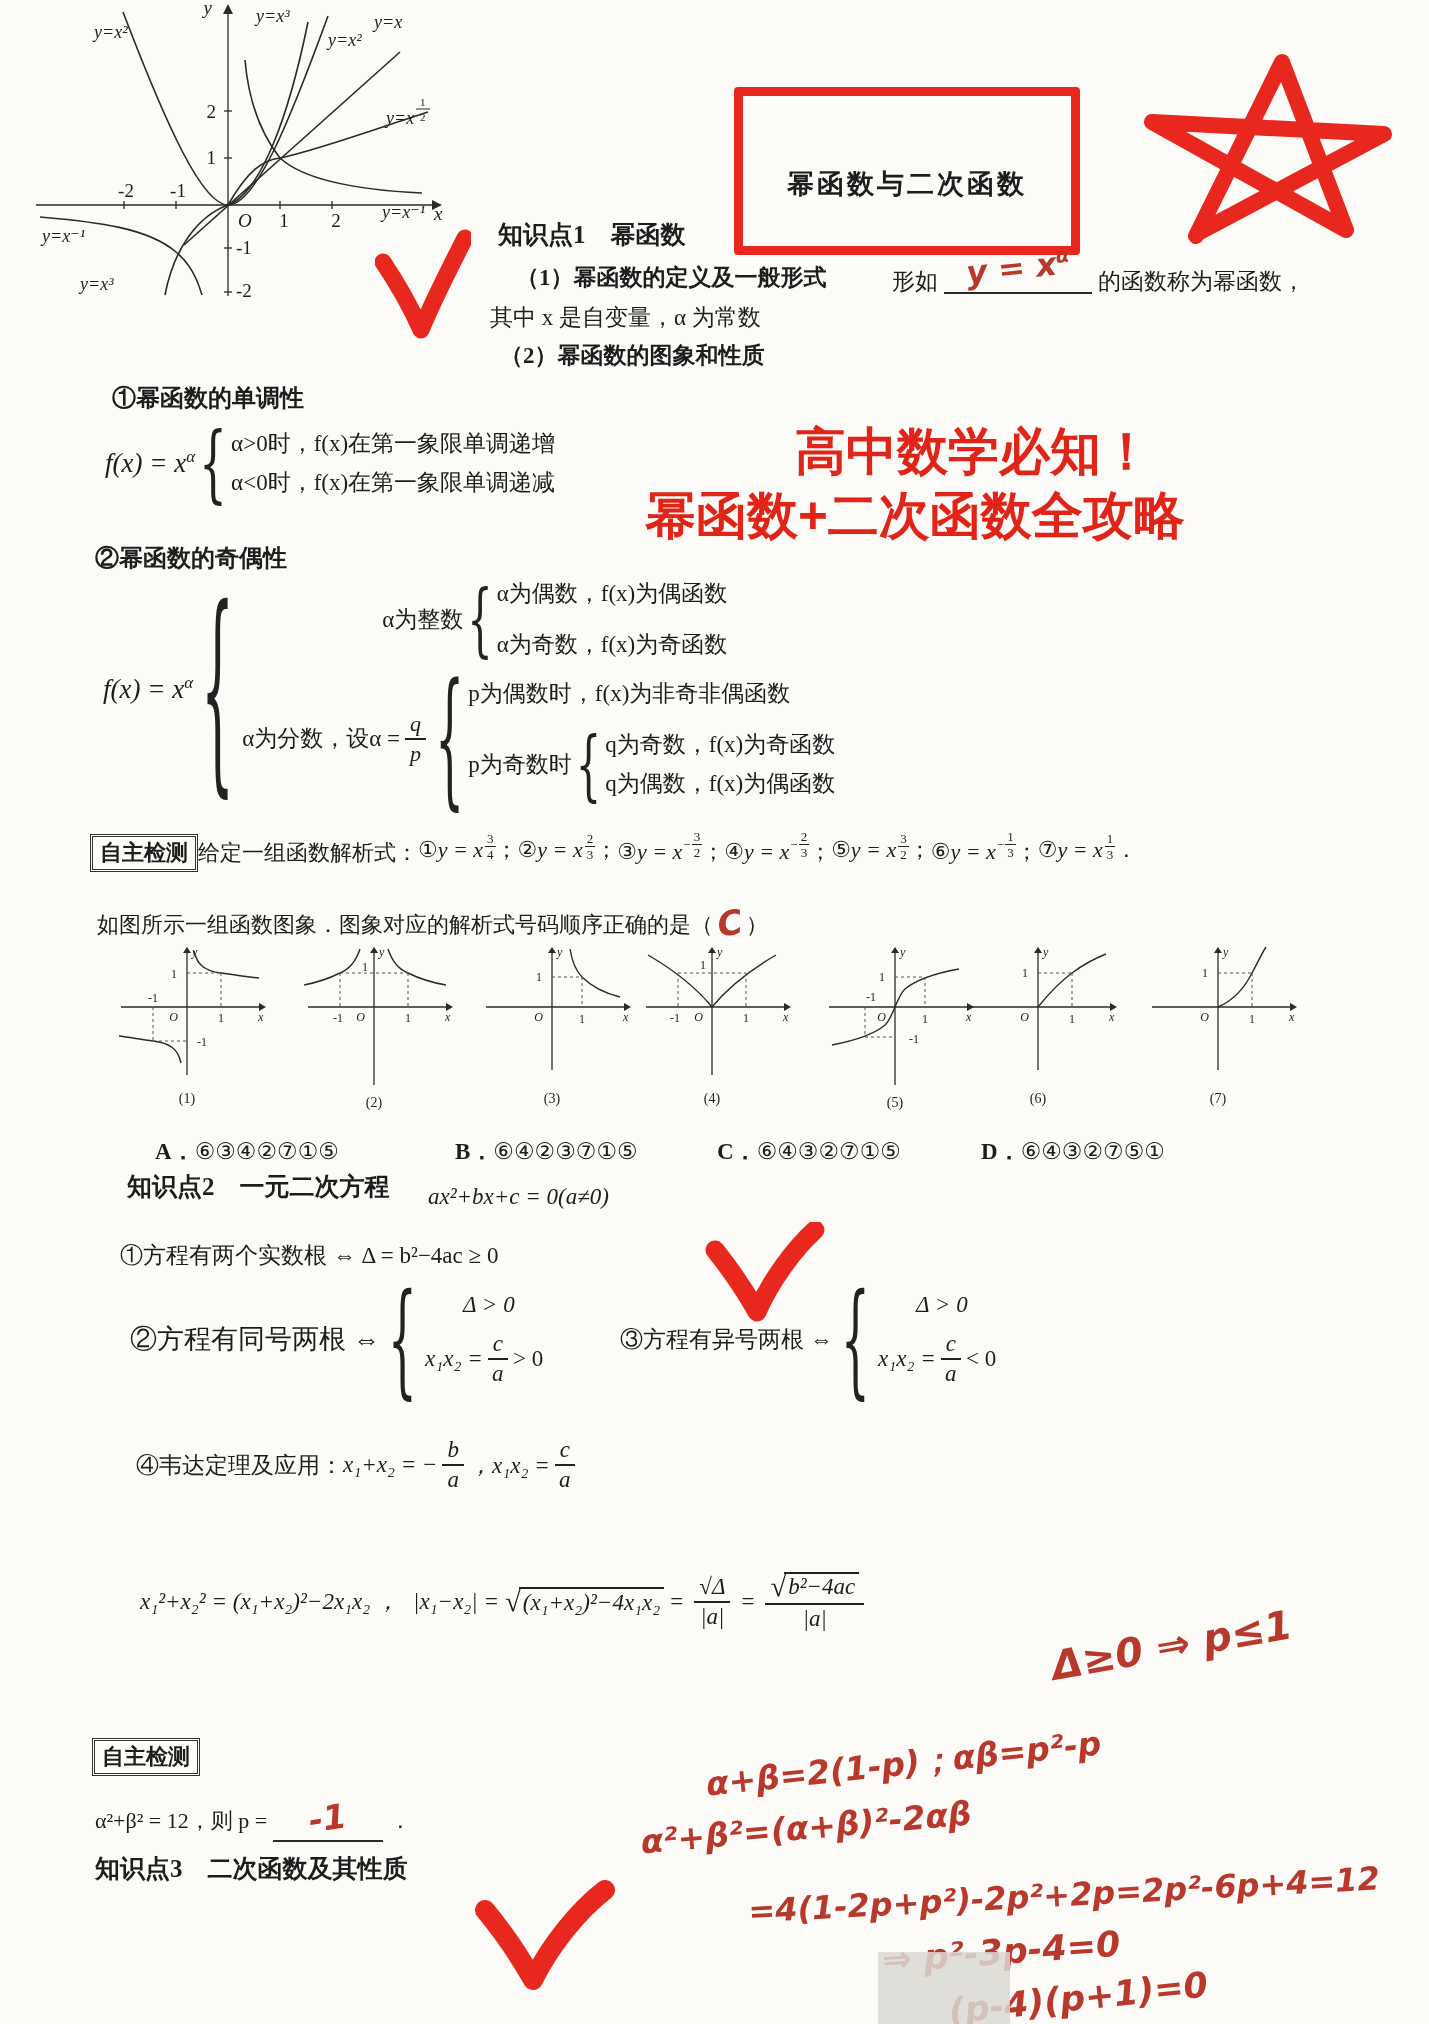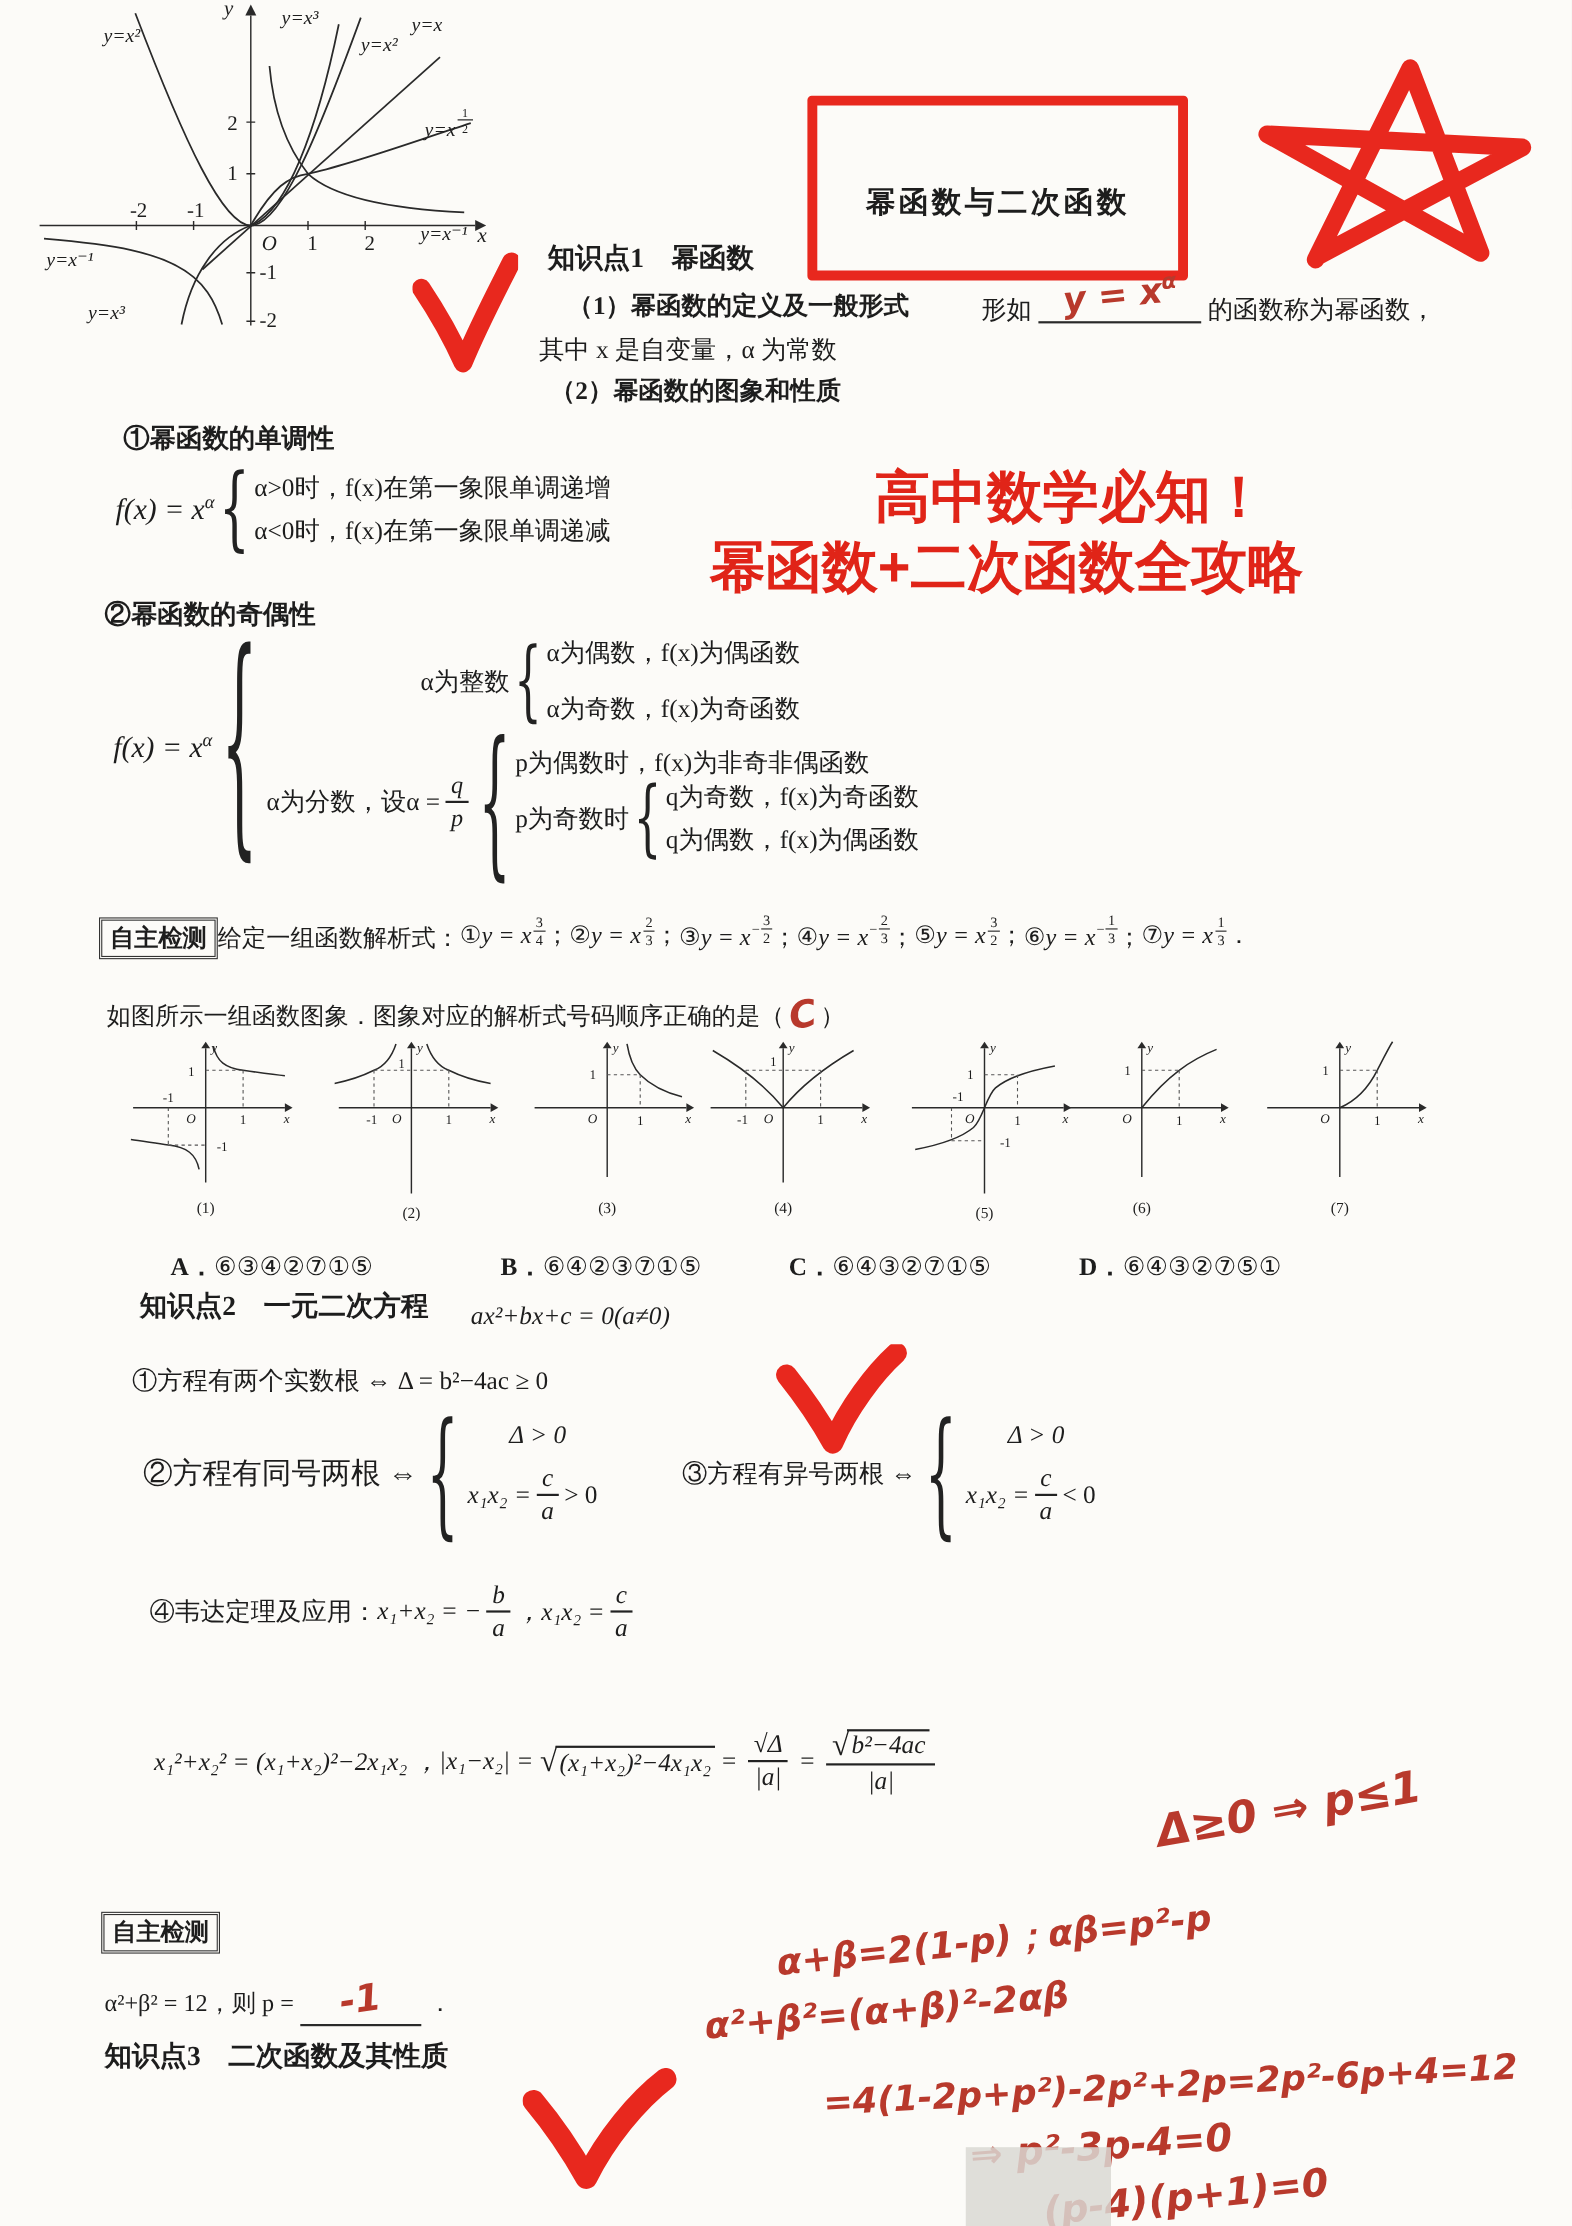--- a/index.html
+++ b/index.html
@@ -135,21 +135,21 @@
           <span class="caseline">α为奇数，f(x)为奇函数</span>
         </span>
       </span>
       <span class="row">
         <span>α为分数，设α =</span>
         <span class="frac" style="font-size:22px">
           <span class="fn">q</span>
             <span class="fd">p</span>
         </span>
         <span class="brace" style="font-size:46px;--sy:3.2;margin:0 4px"></span>
-        <span class="col" style="gap:0">
+        <span class="col" style="gap:20px">
           <span class="caseline">p为偶数时，f(x)为非奇非偶函数</span>
           <span class="row">
             <span>p为奇数时</span>
             <span class="brace" style="font-size:40px;--sy:1.9;margin:0 4px"></span>
             <span class="col" style="gap:8px">
               <span class="caseline">q为奇数，f(x)为奇函数</span>
               <span class="caseline">q为偶数，f(x)为偶函数</span>
             </span>
           </span>
         </span>
@@ -381,21 +381,21 @@
       </span>
     <span class="it">，x₁x₂ =</span>
     <span class="frac">
         <span class="fn">c</span>
         <span class="fd">a</span>
       </span>
   </div>
 
   <div class="abs row" style="left:140px;top:1572px;font-size:23px">
     <span class="it">x₁²+x₂² = (x₁+x₂)²−2x₁x₂ ，</span>
-    <span class="it" style="">|x₁−x₂| =</span>
+    <span class="it" style="margin-left:14px">|x₁−x₂| =</span>
     <span class="sqrt" style="margin-left:6px">
         <span class="rad">(x₁+x₂)²−4x₁x₂</span>
       </span>
     <span style="margin:0 6px">=</span>
     <span class="frac">
         <span class="fn">√Δ</span>
         <span class="fd">|a|</span>
       </span>
     <span style="margin:0 6px">=</span>
     <span class="frac">

